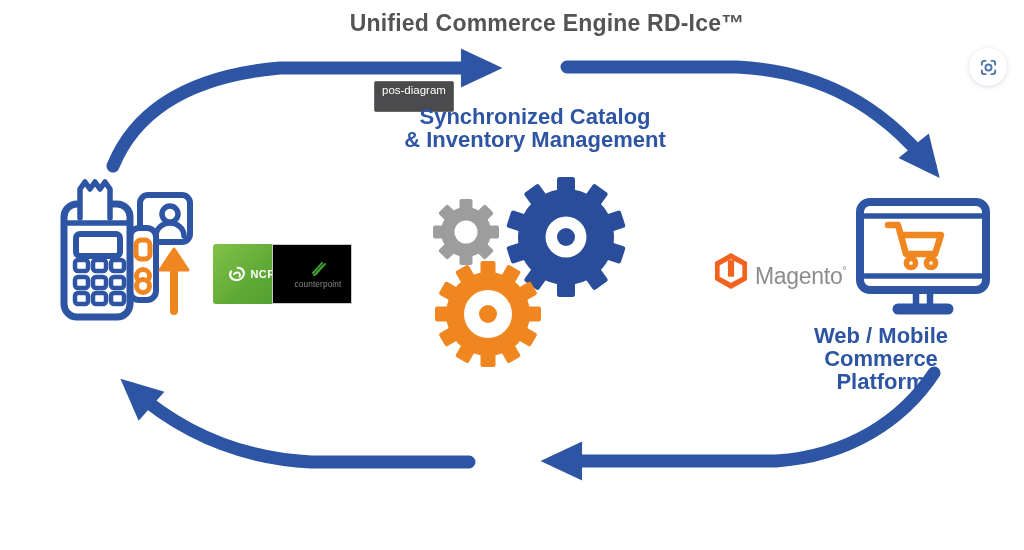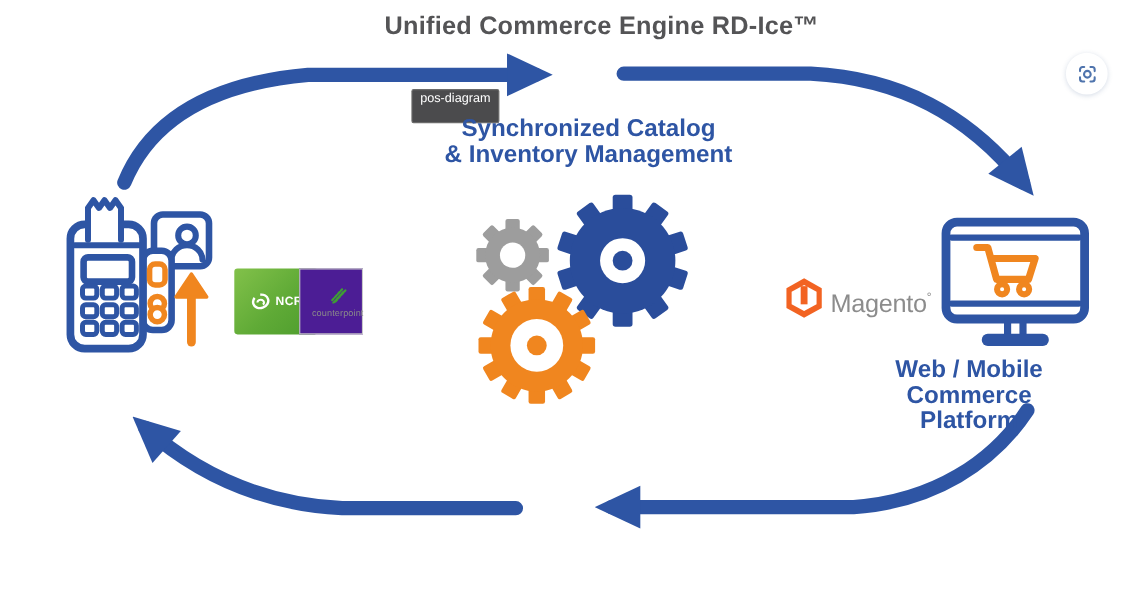--- a/index.html
+++ b/index.html
@@ -11,21 +11,21 @@
   .label{color:#2e55a4;font-weight:bold;font-size:22px;line-height:23px;
          text-align:center;white-space:pre-line;transform:translateX(-50%);}
   .tooltip{top:81px;left:374px;background:#4b4b4d;color:#fff;font-size:11.5px;
            padding:2px 7px 15px;border-radius:2px;border:1px solid #6b6b6b;}
   .lens-btn{top:48px;left:969px;width:38px;height:38px;border-radius:50%;background:#fff;
             box-shadow:0 1px 5px rgba(60,90,140,.22);display:flex;align-items:center;justify-content:center;cursor:pointer;}
   .ncr-badge{top:244px;left:213px;width:76px;height:60px;border-radius:3px;
              background:linear-gradient(135deg,#82c14a 0%,#5faa36 55%,#4d9c2d 100%);
              display:flex;align-items:center;justify-content:center;gap:2px;}
   .ncr-text{color:#fff;font-weight:bold;font-size:11px;letter-spacing:.4px;}
-  .cp-badge{top:244px;left:272px;width:58px;height:60px;background:#4c1d95;border:1px solid #c9c9c9;
+  .cp-badge{top:244px;left:272px;width:80px;height:60px;background:#000000;border:1px solid #c9c9c9;
             box-sizing:border-box;display:flex;flex-direction:column;align-items:center;justify-content:center;gap:3px;padding-left:12px;}
   .cp-text{color:#8a8a8a;font-size:8.3px;letter-spacing:.1px;}
   .magento-row{top:252px;left:714px;display:flex;align-items:flex-end;gap:7px;}
   .magento-text{color:#8c8c8c;font-size:23px;font-weight:400;letter-spacing:-.3px;}
   .magento-mark{color:#8c8c8c;font-size:11px;vertical-align:10px;}
   svg{display:block;}
 </style>
 </head>
 <body>
 

